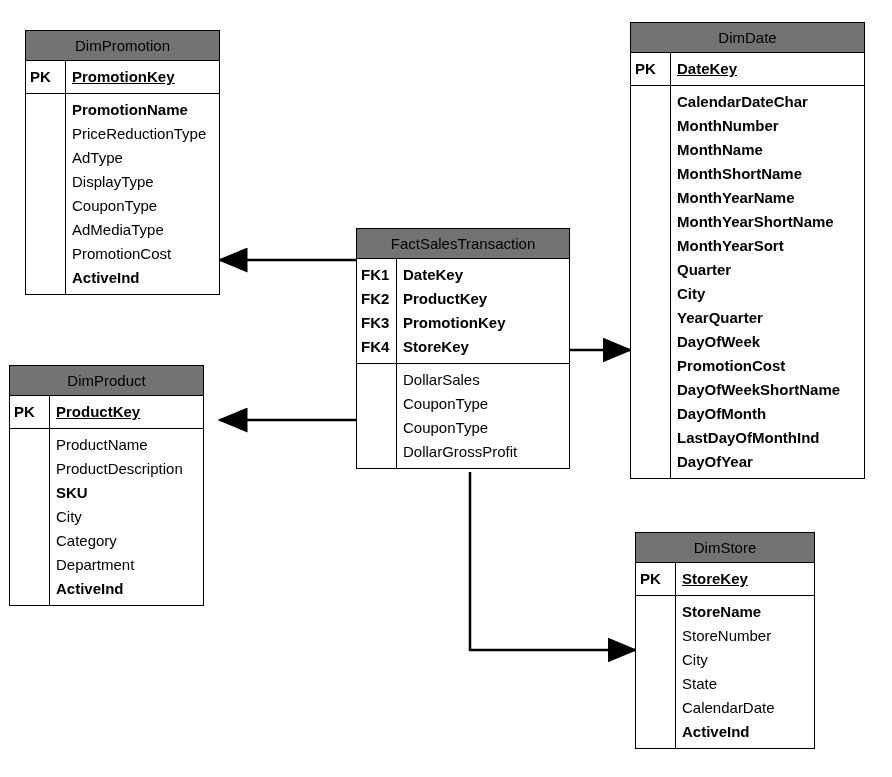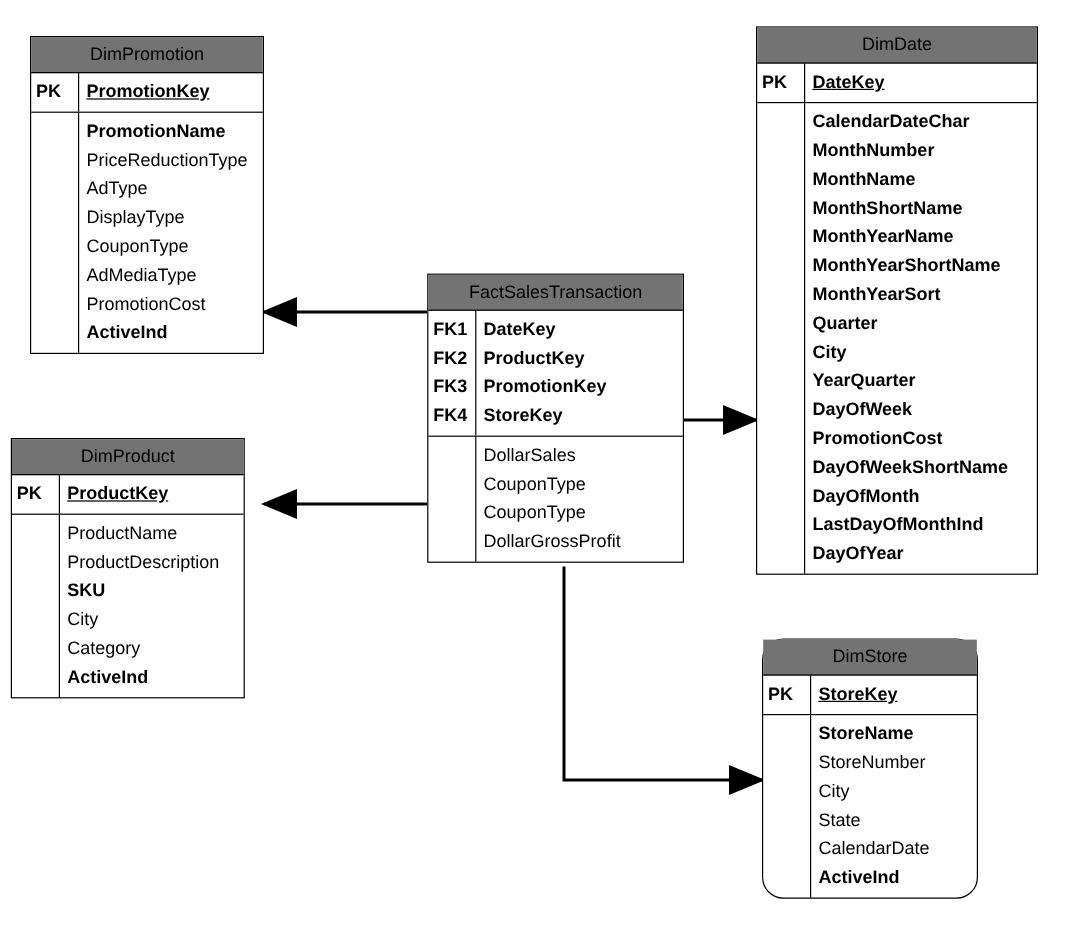--- a/index.html
+++ b/index.html
@@ -135,20 +135,21 @@
         </div>
     </div>
     <div class="entity-row">
       <div class="col-left"></div>
       <div class="col-right">
           <span class="field">ProductName</span>
           <span class="field">ProductDescription</span>
           <span class="field bold">SKU</span>
           <span class="field">City</span>
           <span class="field">Category</span>
+          <span class="field">Department</span>
           <span class="field bold">ActiveInd</span>
         </div>
     </div>
   </div>
 
   <div class="entity" style="left:356px; top:228px; width:214px;">
     <div class="entity-title">FactSalesTransaction</div>
     <div class="entity-row">
       <div class="col-left">
           <span class="fk-label">FK1</span>
@@ -200,21 +201,21 @@
           <span class="field bold">DayOfWeek</span>
           <span class="field bold">PromotionCost</span>
           <span class="field bold">DayOfWeekShortName</span>
           <span class="field bold">DayOfMonth</span>
           <span class="field bold">LastDayOfMonthInd</span>
           <span class="field bold">DayOfYear</span>
         </div>
     </div>
   </div>
 
-  <div class="entity" style="left:635px; top:532px; width:180px;border-radius:18px;">
+  <div class="entity" style="left:635px; top:532px; width:180px;">
     <div class="entity-title">DimStore</div>
     <div class="entity-row">
       <div class="col-left">
           <span class="pk-label">PK</span>
         </div>
       <div class="col-right">
           <span class="key-field">StoreKey</span>
         </div>
     </div>
     <div class="entity-row">

